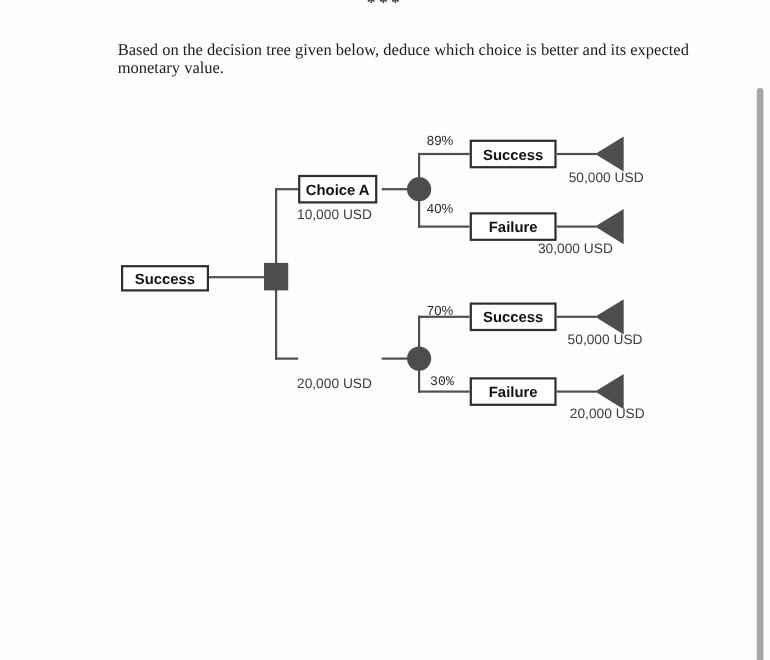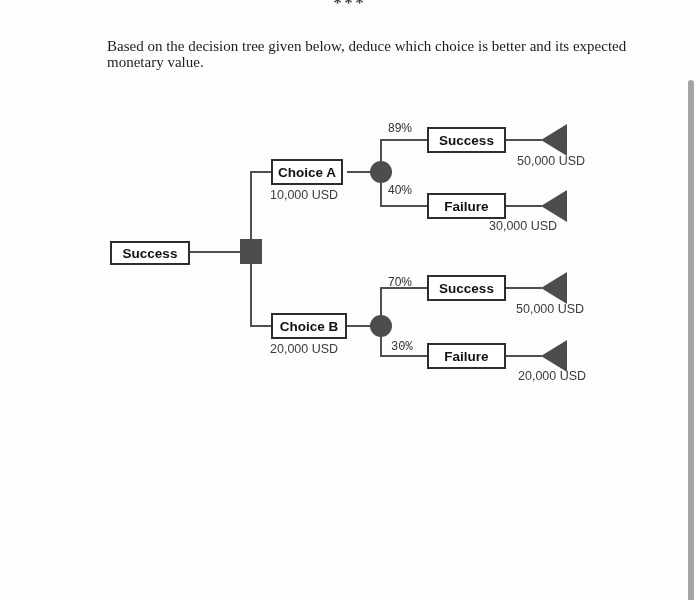--- a/index.html
+++ b/index.html
@@ -144,23 +144,20 @@
   <div class="line-h" style="left:380px; top:205px; width:47px;"></div>
   <div class="pct-label" style="left:388px; top:183px;text-align:right;">40%</div>
   <div class="node-box" style="left:427px; top:193px; width:79px; height:26px;">
     <span>Failure</span>
   </div>
   <div class="line-h" style="left:506px; top:205px; width:36px;"></div>
   <div class="tri-node" style="left:541px; top:190px;"></div>
   <div class="usd-label" style="left:489px; top:219px;">30,000 USD</div>
 
   <div class="line-h" style="left:250px; top:325px; width:21px;"></div>
-  <div class="node-box" style="left:271px; top:313px; width:76px; height:26px;">
-    <span>Choice B</span>
-  </div>
   <div class="usd-label" style="left:270px; top:342px;">20,000 USD</div>
   <div class="line-h" style="left:347px; top:325px; width:24px;"></div>
   <div class="circle-node" style="left:370px; top:315px;"></div>
 
   <div class="line-v" style="left:380px; top:287px; height:39px;"></div>
   <div class="line-h" style="left:380px; top:287px; width:47px;"></div>
   <div class="pct-label" style="left:388px; top:275px;">70%</div>
   <div class="node-box" style="left:427px; top:275px; width:79px; height:26px;">
     <span>Success</span>
   </div>

